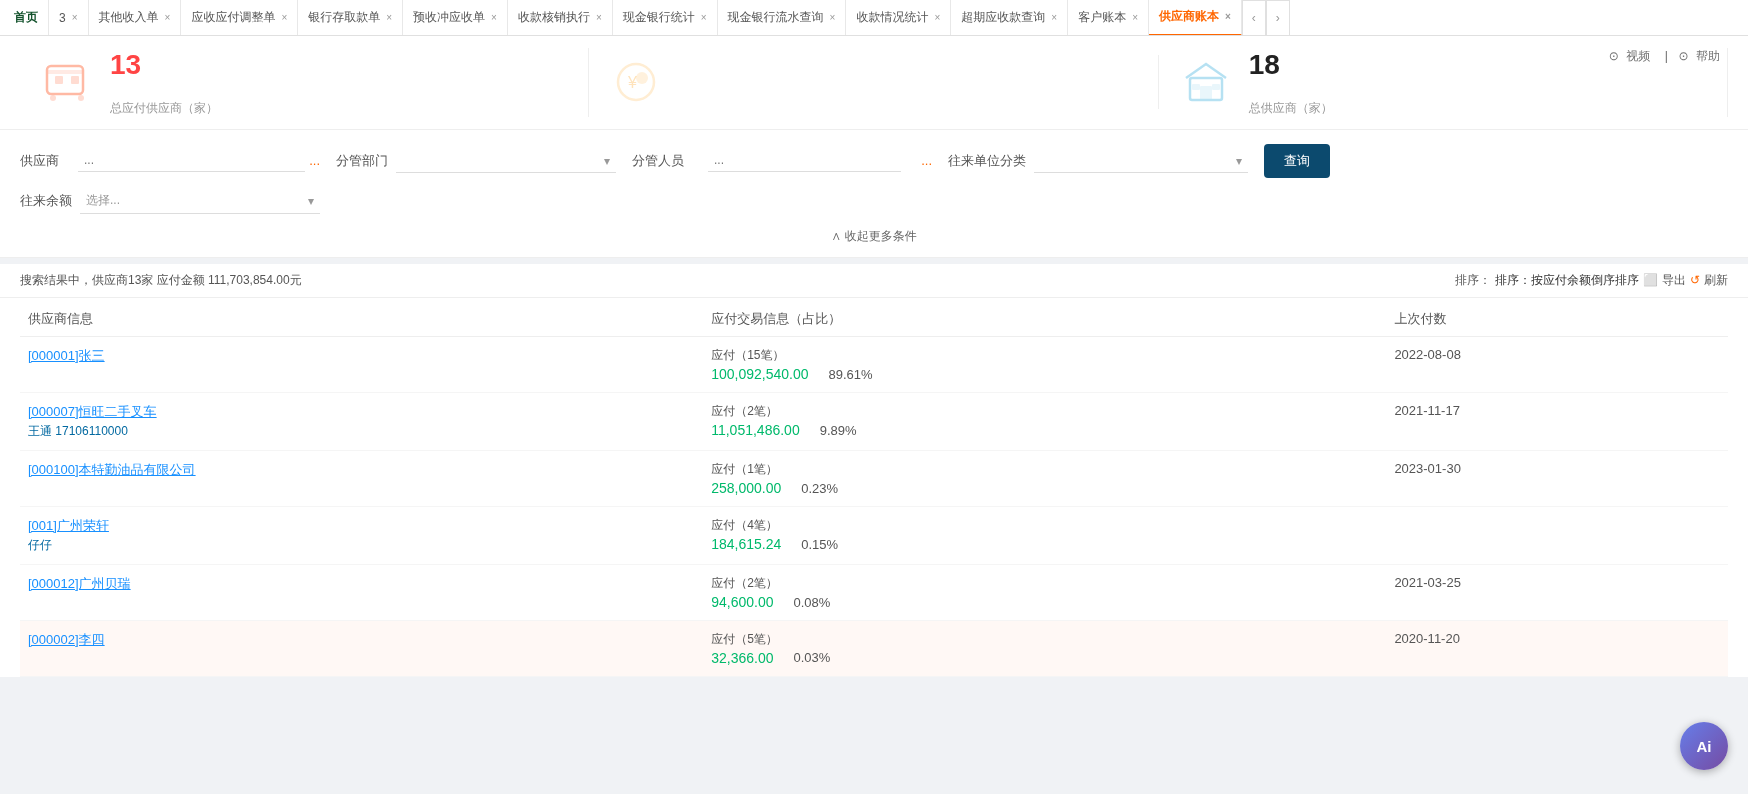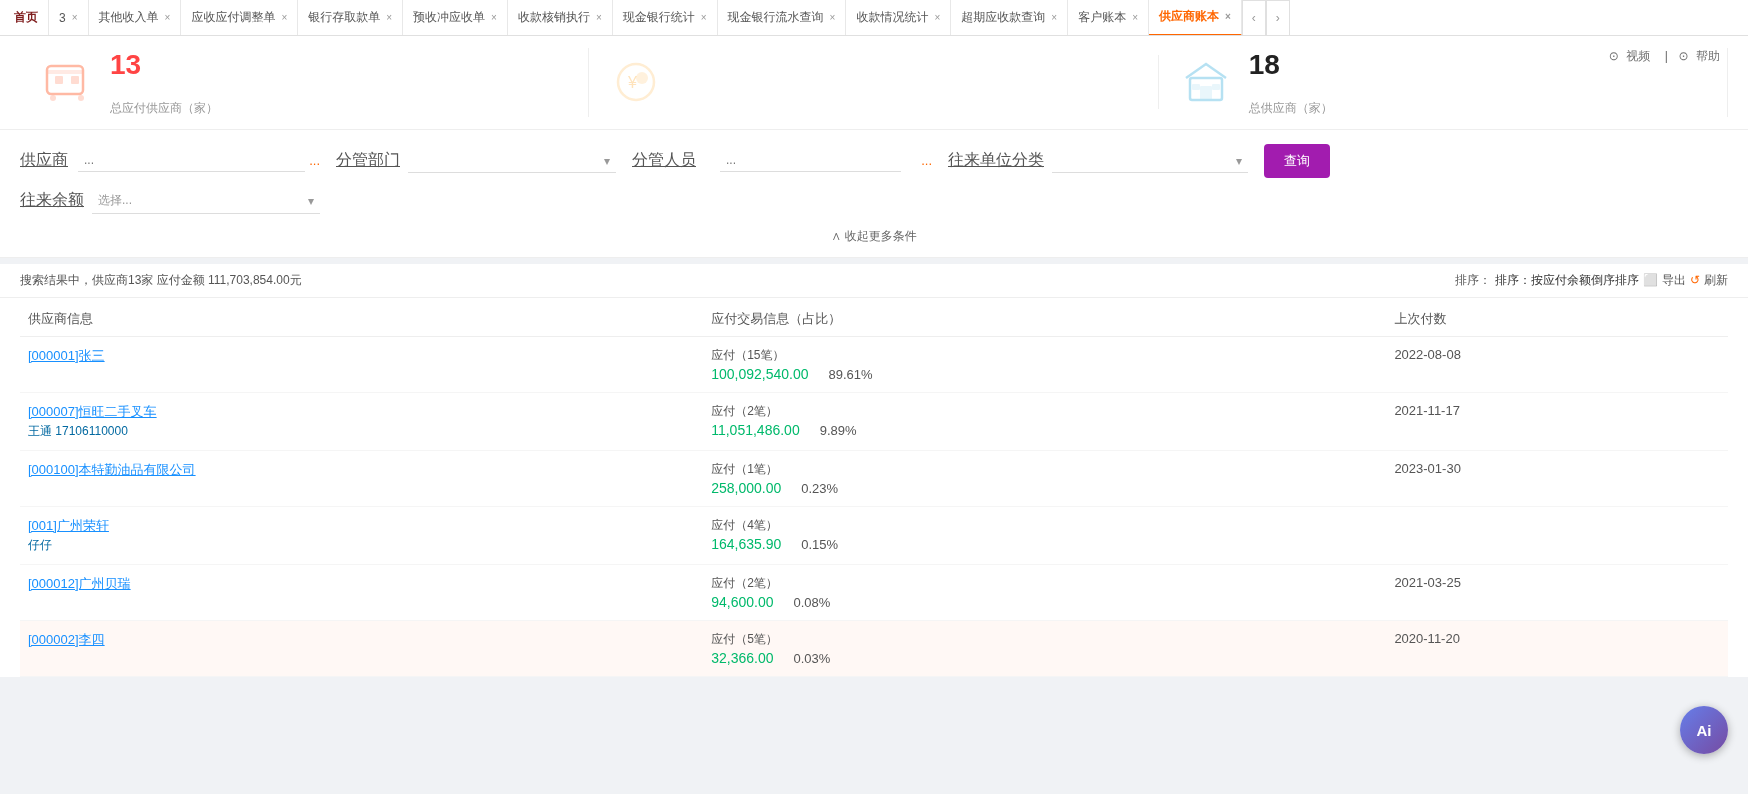--- a/index.html
+++ b/index.html
@@ -19,21 +19,21 @@
       display: flex;
       align-items: center;
       padding: 0 10px;
       height: 36px;
       white-space: nowrap;
       cursor: pointer;
       font-size: 12px;
       color: #555;
       border-right: 1px solid #e8e8e8;
     }
-    .nav-tab.home { color: #7f1d1d; font-weight: bold; justify-content: center; }
+    .nav-tab.home { color: #14532d; font-weight: bold; justify-content: center; }
     .nav-tab .close-btn { margin-left: 6px; color: #999; font-size: 10px; cursor: pointer; }
     .nav-arrow {
       width: 24px;
       height: 36px;
       display: flex;
       align-items: center;
       justify-content: center;
       cursor: pointer;
       color: #999;
       border: 1px solid #e0e0e0;
@@ -102,47 +102,46 @@
       align-items: center;
       margin-bottom: 10px;
       gap: 16px;
     }
     .filter-item {
       display: flex;
       align-items: center;
       flex: 1;
     }
     .filter-label {
-      font-size: 16px;
+      font-size: 13px;
       color: #555;
       white-space: nowrap;
       margin-right: 8px;
       min-width: 50px;
-      text-decoration: underline;
     }
     .filter-input {
       flex: 1;
       border: none;
       border-bottom: 1px solid #ddd;
       padding: 4px 6px;
       font-size: 12px;
       outline: none;
       color: #999;
     }
     .filter-select-wrap {
       flex: 1;
       border-bottom: 1px solid #ddd;
       padding: 4px 6px;
       display: flex;
       align-items: center;
       justify-content: space-between;
       cursor: pointer;
     }
     .btn-query {
-      background: #a21caf;
+      background: #0c4a6e;
       color: #fff;
       border: none;
       padding: 8px 20px;
       border-radius: 4px;
       cursor: pointer;
       font-size: 13px;
       white-space: nowrap;
     }
     .filter-collapse {
       text-align: center;
@@ -225,21 +224,21 @@
       font-size: 13px;
       color: #555;
     }
     .last-pay-date {
       color: #555;
       font-size: 13px;
     }
     .ai-badge {
       position: fixed;
       right: 20px;
-      bottom: 40px;
+      bottom: 24px;
       background: linear-gradient(135deg, #667eea 0%, #764ba2 100%);
       color: white;
       border-radius: 50%;
       width: 48px;
       height: 48px;
       display: flex;
       align-items: center;
       justify-content: center;
       font-size: 15px;
       font-weight: bold;
@@ -476,42 +475,42 @@
               <span class="percentage">0.23%</span>
             </div>
           </td>
           <td><span class="last-pay-date">2023-01-30</span></td>
         </tr>
         <tr>
           <td><a class="supplier-link" href="#">[001]广州荣轩</a><div class="supplier-sub">仔仔</div></td>
           <td>
             <div class="amount-label">应付（4笔）</div>
             <div style="display: flex; align-items: baseline;">
-              <span class="amount-text">164,635.90</span>
+              <span class="amount-text">184,615.24</span>
               <span class="percentage">0.15%</span>
             </div>
           </td>
           <td><span class="last-pay-date"></span></td>
         </tr>
         <tr>
           <td><a class="supplier-link" href="#">[000012]广州贝瑞</a></td>
           <td>
             <div class="amount-label">应付（2笔）</div>
             <div style="display: flex; align-items: baseline;">
               <span class="amount-text">94,600.00</span>
               <span class="percentage">0.08%</span>
             </div>
           </td>
           <td><span class="last-pay-date">2021-03-25</span></td>
         </tr>
         <tr style="background: rgb(255, 248, 245);">
           <td><a class="supplier-link" href="#">[000002]李四</a></td>
           <td>
             <div class="amount-label">应付（5笔）</div>
-            <div style="display: flex; align-items: flex-end;">
+            <div style="display: flex; align-items: flex-start;">
               <span class="amount-text">32,366.00</span>
               <span class="percentage">0.03%</span>
             </div>
           </td>
           <td><span class="last-pay-date">2020-11-20</span></td>
         </tr>
       </tbody>
   </table>
 </div>
 

